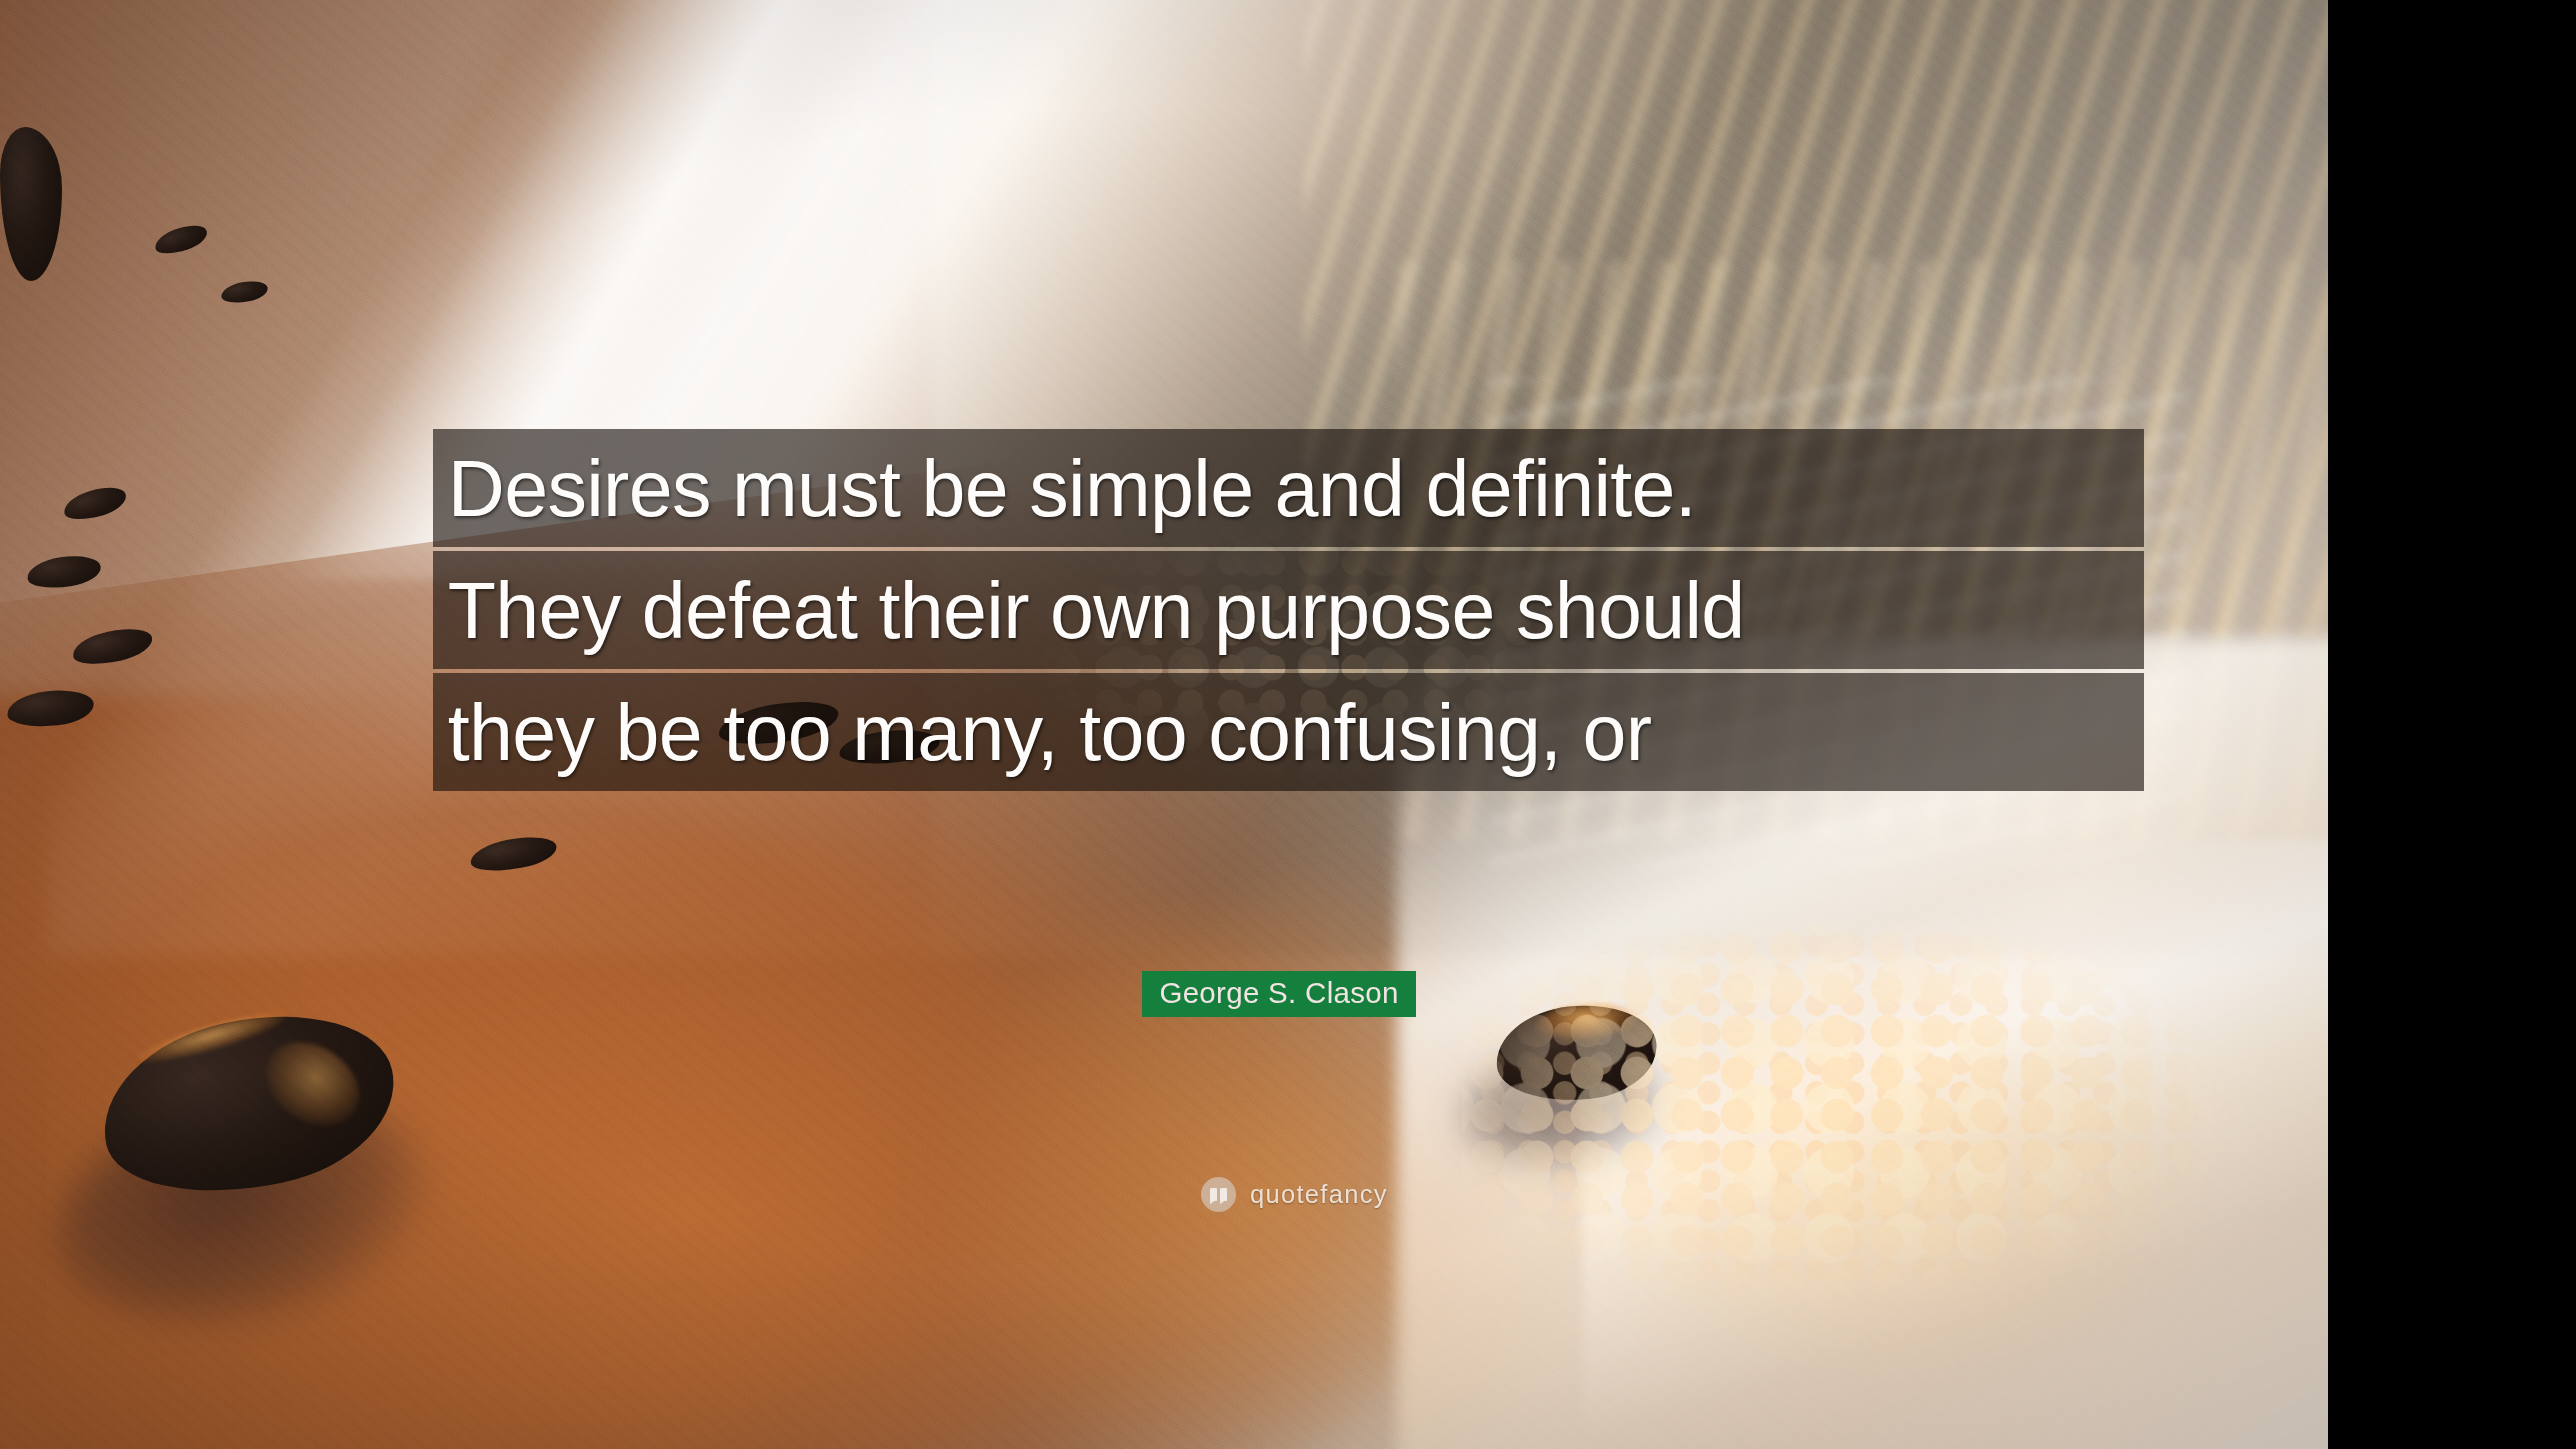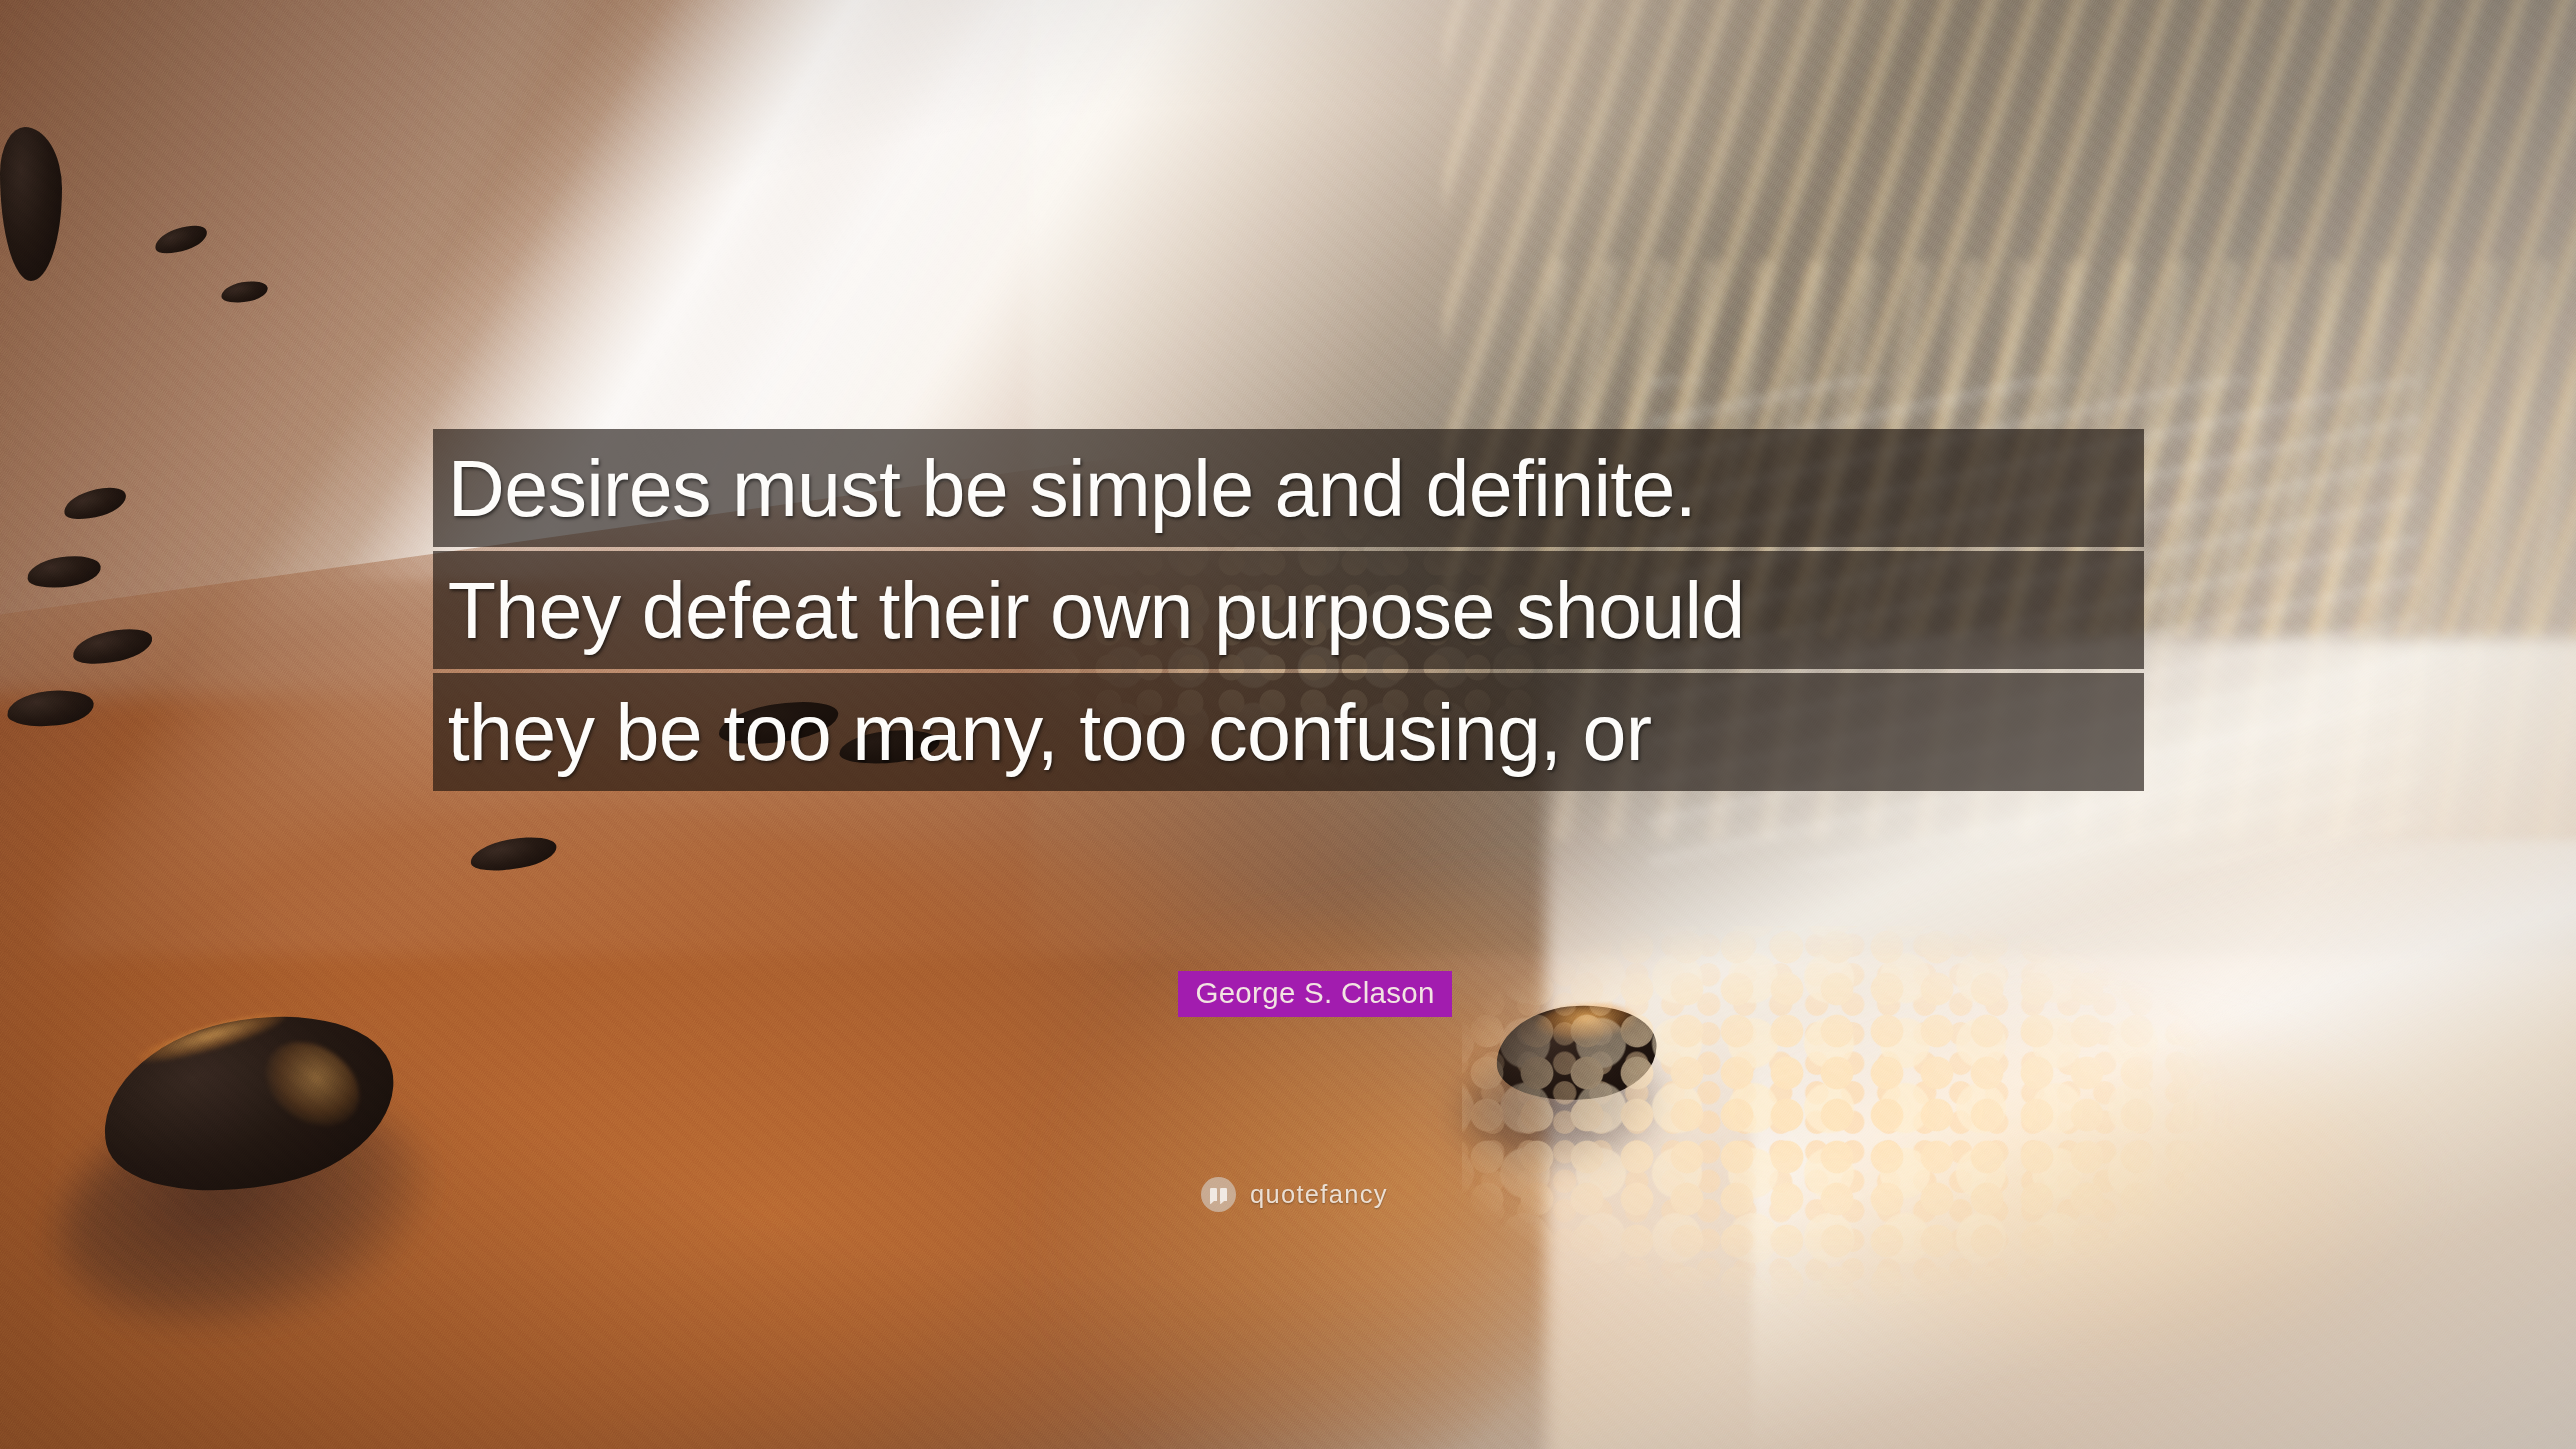--- a/index.html
+++ b/index.html
@@ -1,21 +1,21 @@
 <!DOCTYPE html>
 <html style="font-size:10.7px"><head>
 <meta charset="utf-8">
 <title>Quote Image</title>
 <style>
   * { margin:0; padding:0; box-sizing:border-box; }
   html,body { width:2576px; height:1449px; overflow:hidden; background:#000; }
 
   #stage {
     position:relative;
-    width:2576px; height:1449px;
+    width:2328px; height:1449px;
     overflow:hidden;
     font-family:"Liberation Sans", sans-serif;
   }
 
   
   .photo { position:absolute; inset:0; overflow:hidden; }
 
   
   .bg-base{
     position:absolute; inset:0;
@@ -282,24 +282,23 @@
   
   #ql0 .q-text{ transform:scaleX(1.00); }
   #ql1 .q-text{ transform:scaleX(1.00); }
   #ql2 .q-text{ transform:scaleX(1.00); }
   #ql3 .q-text{ transform:scaleX(1.00); }
 
   
   #author-badge{
     position:absolute;
     left:1142px; top:971px;
-    background:#a21caf;
+    background:#15803d;
     padding:6.7px 17.4px 9.4px 17.4px;
     display:inline-block;
-    margin-left:36px;
   }
   #author-badge .a-text{
     color:#f2e4e2;
     font-family:"Liberation Sans", sans-serif;
     font-size:29.5px;
     font-weight:400;
     letter-spacing:0.3px;
     line-height:1;
     white-space:nowrap;
   }

